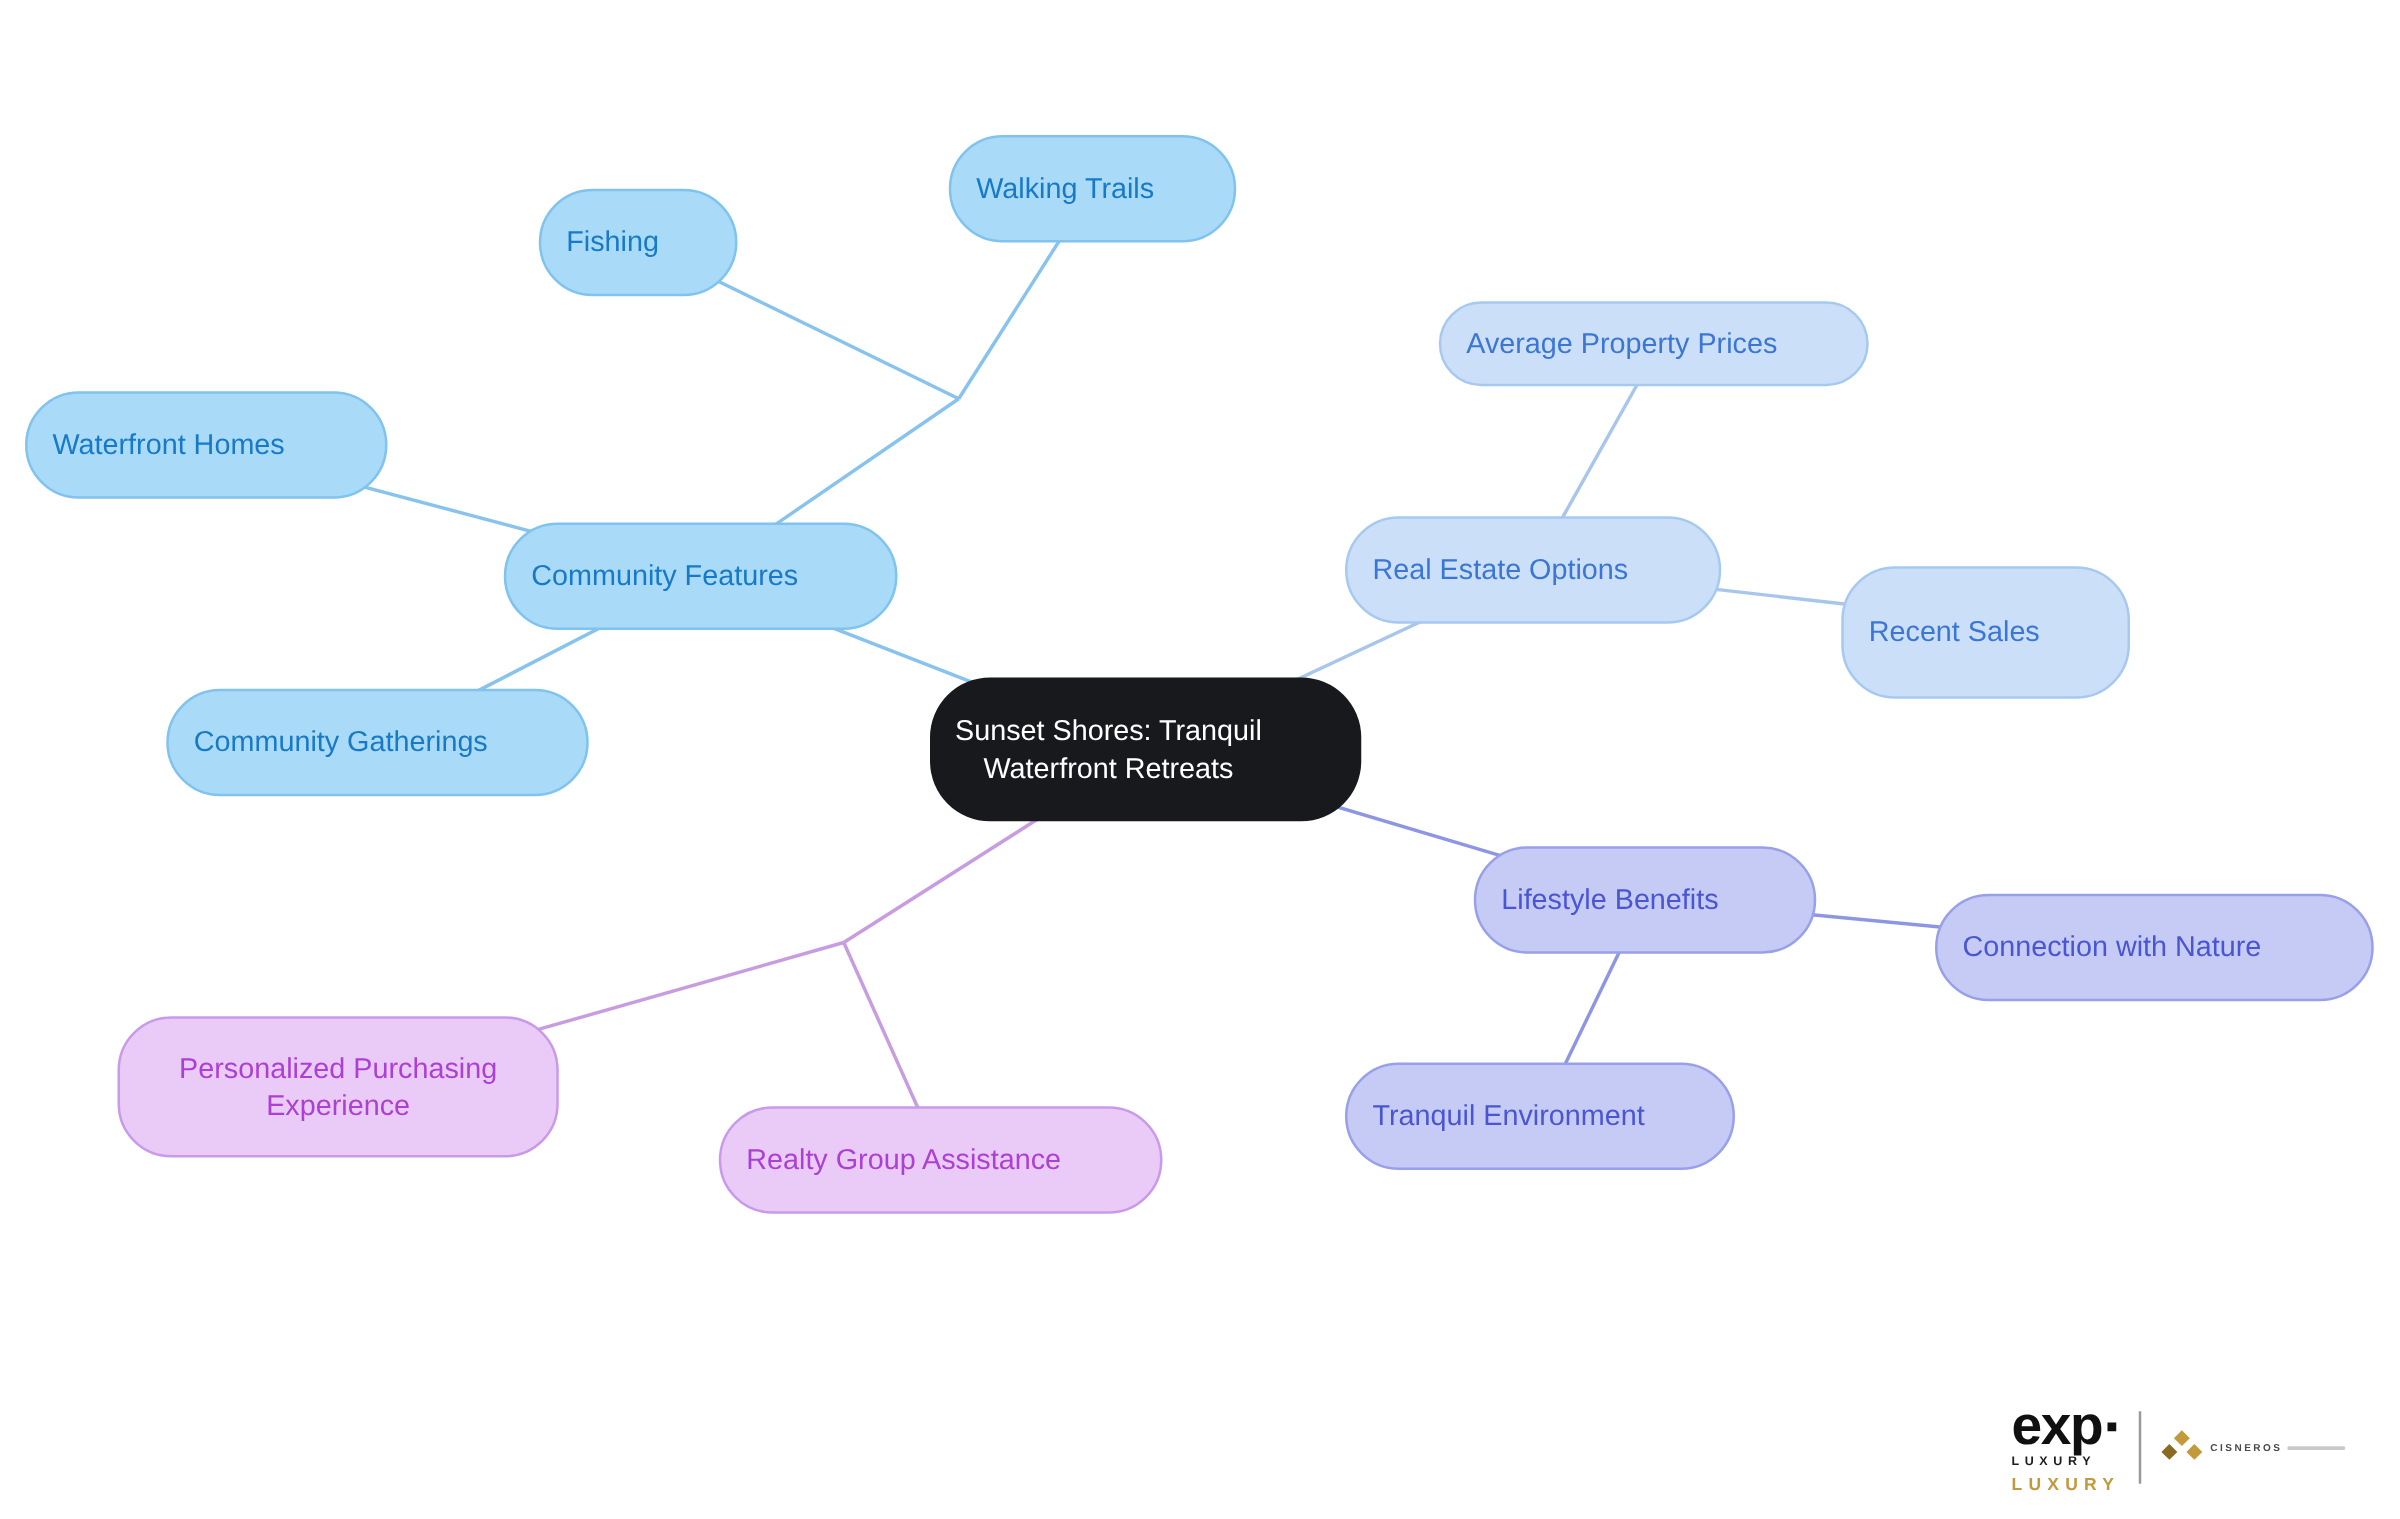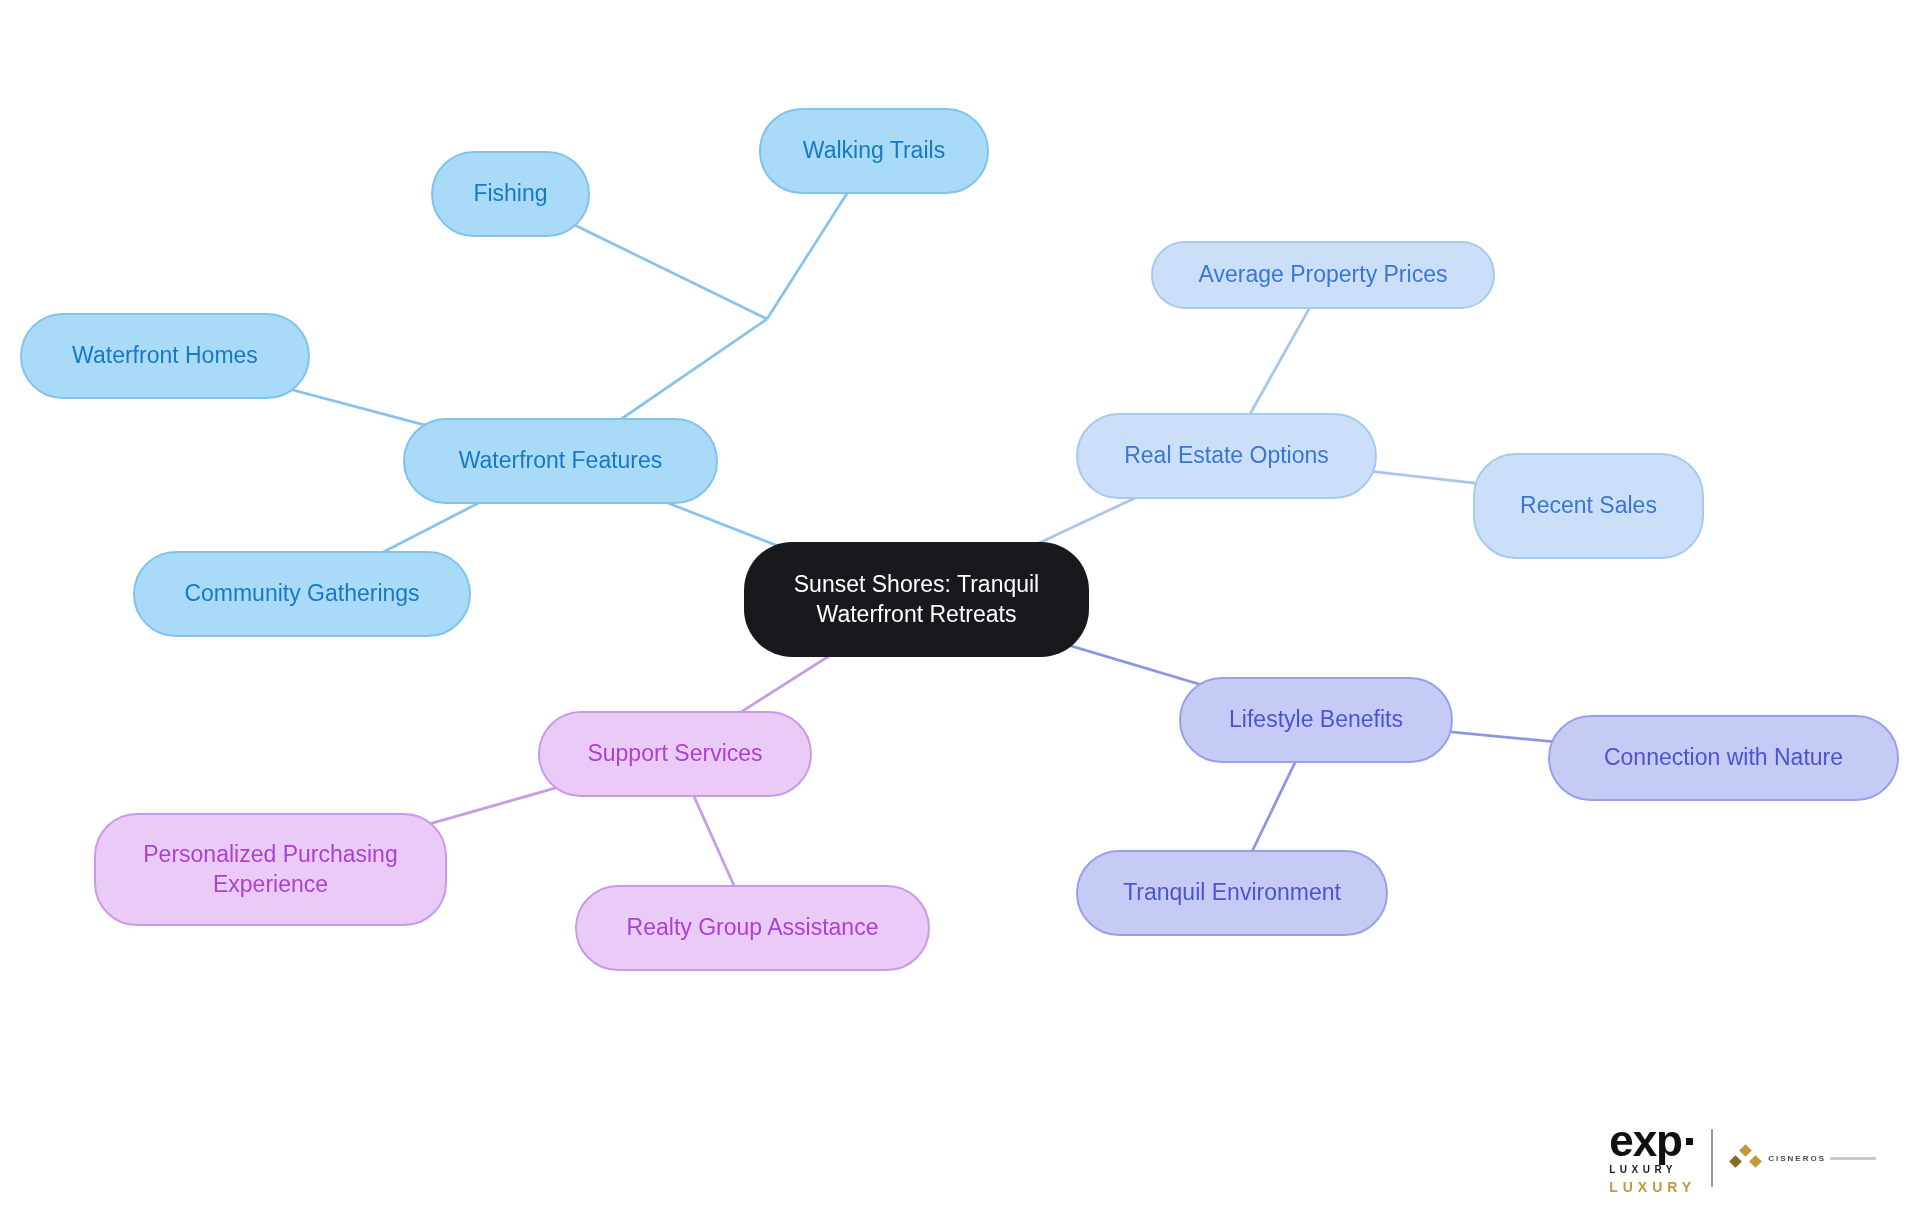--- a/index.html
+++ b/index.html
@@ -8,21 +8,21 @@
     font-family:"Liberation Sans", sans-serif;
   }
   .edges{position:absolute;left:0;top:0;width:1920px;height:1215px;}
   .edges line{stroke-width:2.75;fill:none;}
   .e-b{stroke:#87C3ED;}
   .e-r{stroke:#A8C6EC;}
   .e-l{stroke:#8E96E4;}
   .e-s{stroke:#C89CE0;}
 
   .node{
-    position:absolute;display:flex;align-items:center;justify-content:center;
+    position:absolute;display:flex;align-items:center;
     text-align:center;border-radius:43px;border:2px solid transparent;
     font-size:23px;line-height:1.3;box-sizing:border-box;padding:24px 20px;
   }
   .b-community{background:#A9DBF8;border-color:#7FC3EE;color:#1879C6;}
   .b-realestate{background:#CBE0F8;border-color:#A6C9F0;color:#3B76D5;}
   .b-lifestyle{background:#C6CBF5;border-color:#98A0EA;color:#4A55D2;}
   .b-support{background:#EACBF7;border-color:#CA9AEA;color:#AC3FD4;}
   .center-node{background:#17191D;border:none;color:#FFFFFF;border-radius:48px;font-size:23px;}
   .center-node .stack{display:flex;flex-direction:column;align-items:center;}
 
@@ -70,21 +70,21 @@
   <div class="node b-community" style="left:759px;top:108px;width:230px;height:86px">
     <span>Walking Trails</span>
   </div>
   <div class="node b-community" style="left:431px;top:151px;width:159px;height:86px">
     <span>Fishing</span>
   </div>
   <div class="node b-community" style="left:20px;top:313px;width:290px;height:86px">
     <span>Waterfront Homes</span>
   </div>
   <div class="node b-community" style="left:403px;top:418px;width:315px;height:86px">
-    <span>Waterfront Features</span>
+    <span>Community Features</span>
   </div>
   <div class="node b-community" style="left:133px;top:551px;width:338px;height:86px">
     <span>Community Gatherings</span>
   </div>
 
   <div class="node b-realestate" style="left:1151px;top:241px;width:344px;height:68px">
     <span>Average Property Prices</span>
   </div>
   <div class="node b-realestate" style="left:1076px;top:413px;width:301px;height:86px">
     <span>Real Estate Options</span>
@@ -103,23 +103,20 @@
   <div class="node b-lifestyle" style="left:1179px;top:677px;width:274px;height:86px">
     <span>Lifestyle Benefits</span>
   </div>
   <div class="node b-lifestyle" style="left:1548px;top:715px;width:351px;height:86px">
     <span>Connection with Nature</span>
   </div>
   <div class="node b-lifestyle" style="left:1076px;top:850px;width:312px;height:86px">
     <span>Tranquil Environment</span>
   </div>
 
-  <div class="node b-support" style="left:538px;top:711px;width:274px;height:86px">
-    <span>Support Services</span>
-  </div>
   <div class="node b-support" style="left:94px;top:813px;width:353px;height:113px">
     <span>Personalized Purchasing Experience</span>
   </div>
   <div class="node b-support" style="left:575px;top:885px;width:355px;height:86px">
     <span>Realty Group Assistance</span>
   </div>
 
   <div class="branding">
     <div class="exp-block">
       <div class="exp-row">

